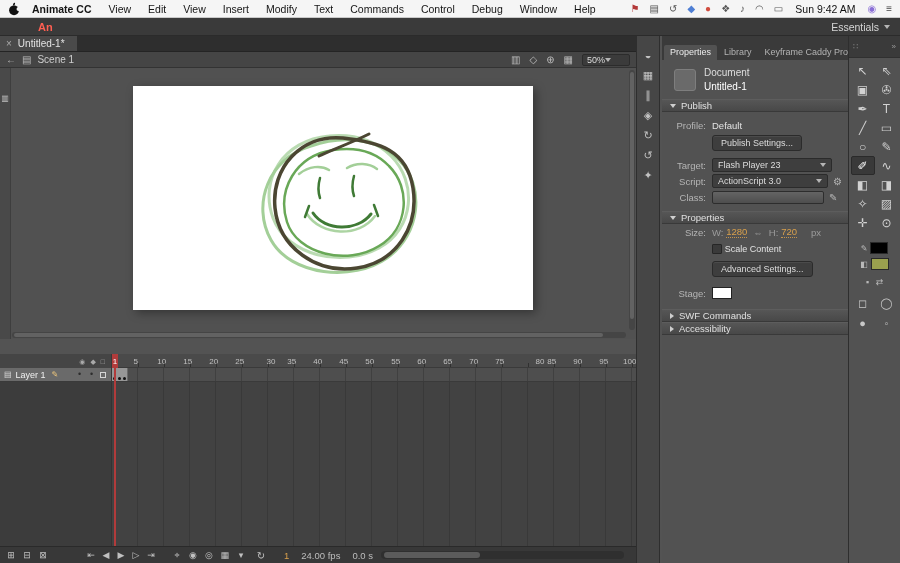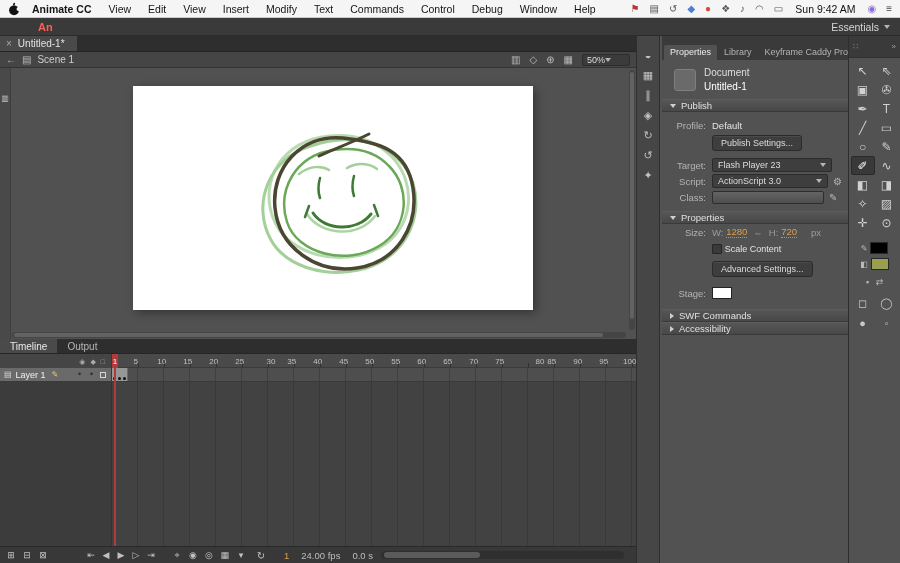--- a/index.html
+++ b/index.html
@@ -230,24 +230,20 @@
       </svg>
     </div>
     <div id="canvas-hscroll">
         <div class="thumb"></div>
       </div>
     <div id="canvas-vscroll">
         <div class="thumb"></div>
       </div>
   </div>
 
-  <div id="tl-tabs">
-      <div class="tl-tab active">Timeline</div>
-      <div class="tl-tab">Output</div>
-    </div>
 
   <div id="tl-ruler">
     <div id="ruler-left">
         <span class="hdr-ico">◉</span>
         <span class="hdr-ico">◆</span>
         <span class="hdr-ico">□</span>
       </div>
     <div id="playhead-marker"></div>
   <span class="ruler-num on-playhead" style="left: 115px;">1</span>
       <span class="ruler-num" style="left: 135.8px;">5</span>

